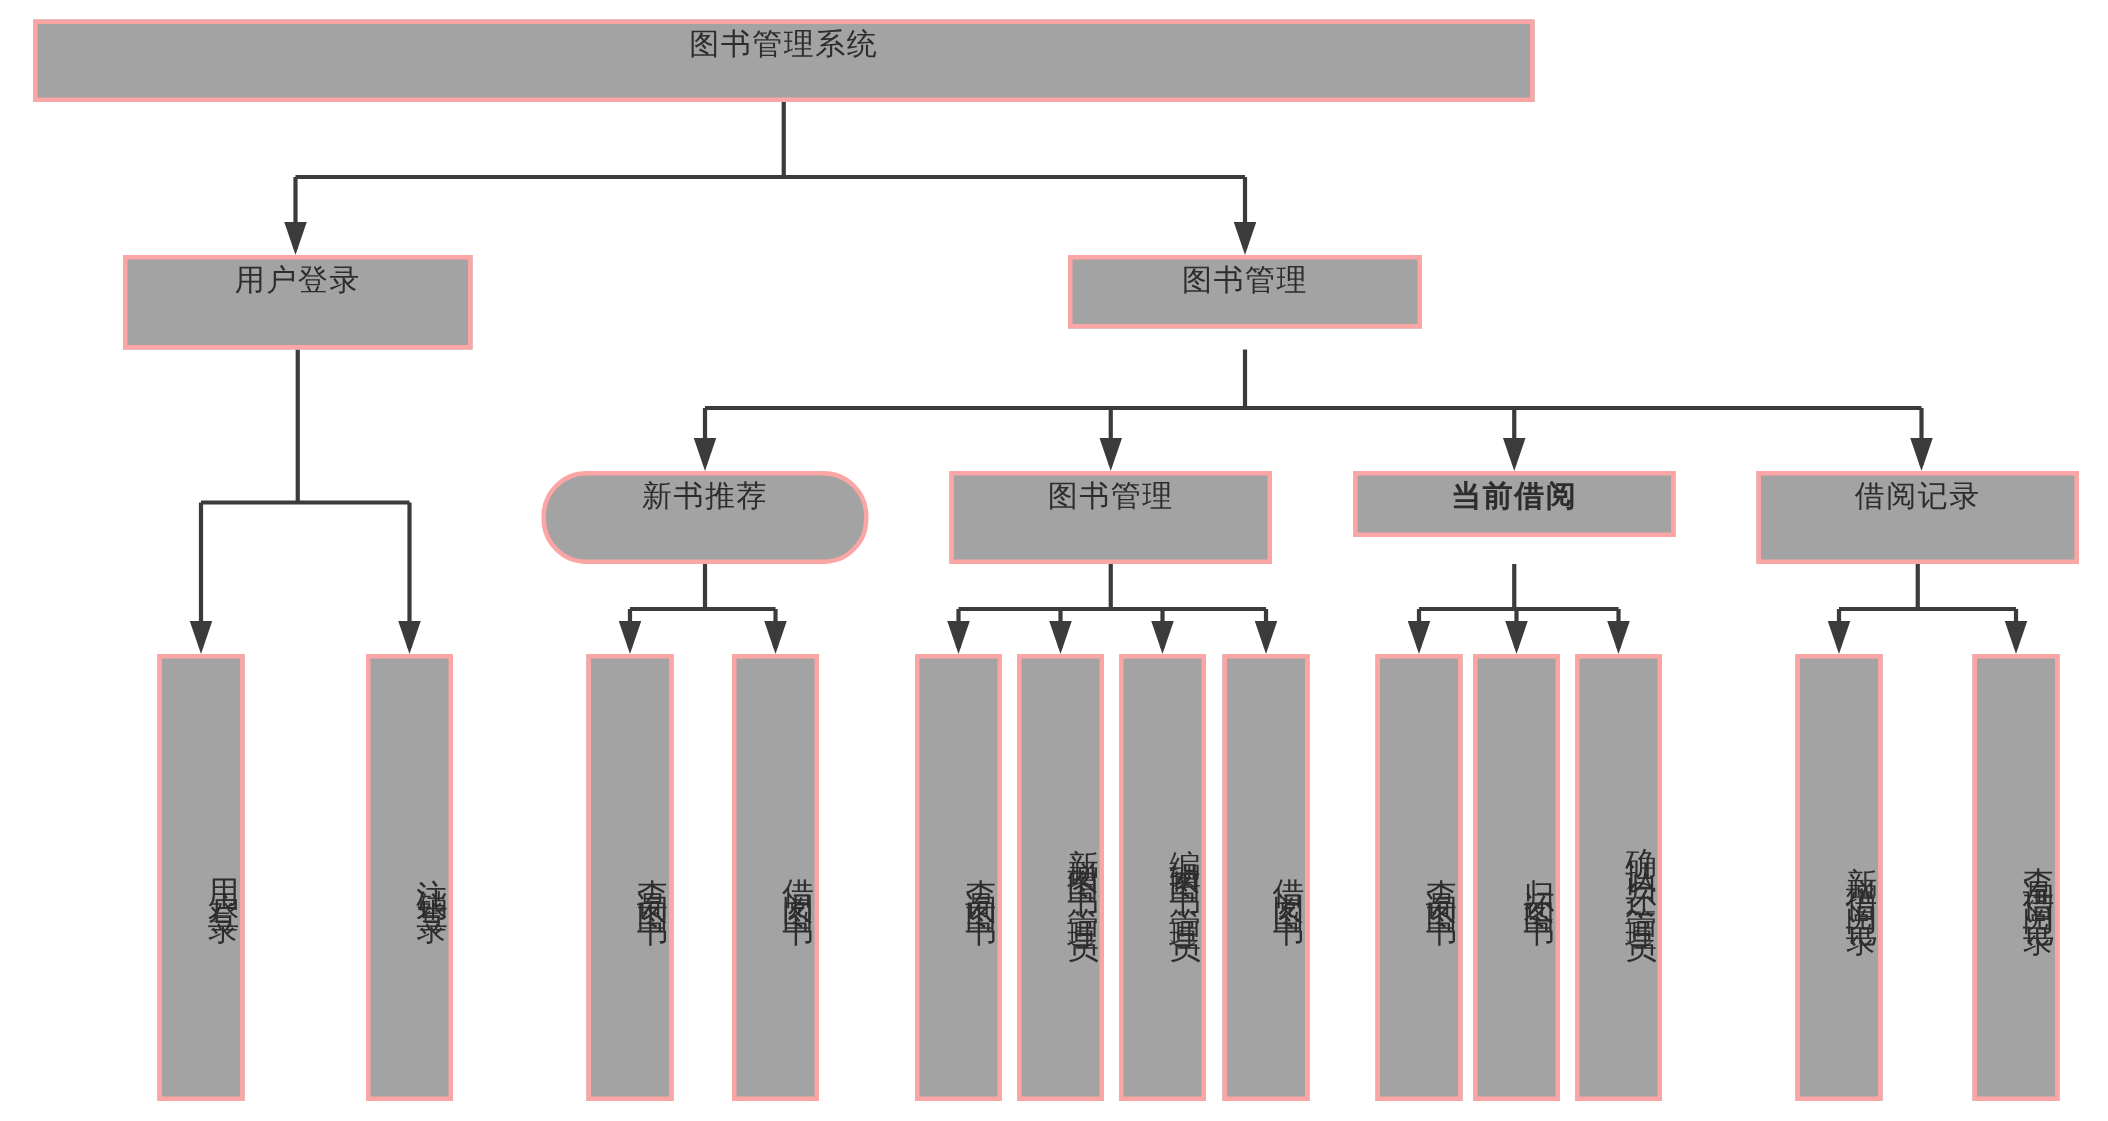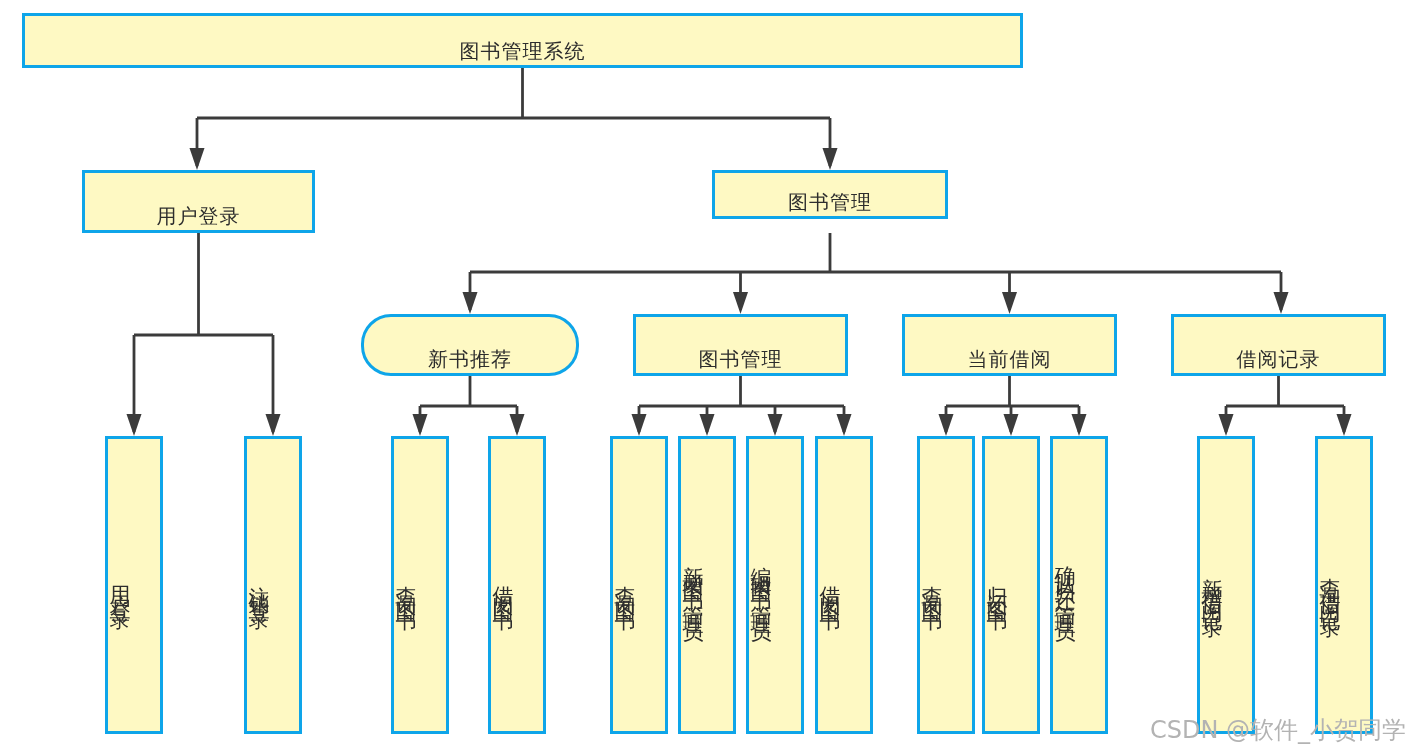--- a/index.html
+++ b/index.html
@@ -2,24 +2,24 @@
 <html><head>
 <meta charset="utf-8">
 <style>
   html,body{margin:0;padding:0;background:#ffffff;}
   body{font-family:"DejaVu Sans","Liberation Sans",sans-serif;}
   .canvas{position:relative;width:1405px;height:747px;background:#ffffff;overflow:hidden;}
   .connectors{position:absolute;left:0;top:0;width:1405px;height:747px;z-index:1;}
   .box{
     position:absolute;
     box-sizing:border-box;
-    background:#fef9c3;
-    border:3px solid #0ea5e9;
+    background:#a3a3a3;
+    border:3px solid #fca5a5;
     display:flex;
-    align-items:flex-end;
+    align-items:flex-start;
     justify-content:center;
     color:#2d2d2d;
     z-index:2;
   }
   .box.h{font-size:20px;letter-spacing:1px;}
   .box.v{
     font-size:21px;
     writing-mode:vertical-rl;
     letter-spacing:8px;
     line-height:1.1;
@@ -115,21 +115,21 @@
   <div class="box h" style="left:712px;top:170px;width:236px;height:49px;">
     <span>图书管理</span>
   </div>
 
   <div class="box h" style="left:361px;top:314px;width:218px;height:62px;border-radius:30px;">
     <span>新书推荐</span>
   </div>
   <div class="box h" style="left:633px;top:314px;width:215px;height:62px;">
     <span>图书管理</span>
   </div>
-  <div class="box h" style="left:902px;top:314px;width:215px;height:62px;">
+  <div class="box h" style="left:902px;top:314px;width:215px;height:44px;font-weight:bold;">
     <span>当前借阅</span>
   </div>
   <div class="box h" style="left:1171px;top:314px;width:215px;height:62px;">
     <span>借阅记录</span>
   </div>
 
   <div class="box v" style="left:105px;top:436px;width:58px;height:298px;">
     <span>用户登录</span>
   </div>
   <div class="box v" style="left:244px;top:436px;width:58px;height:298px;">
@@ -166,15 +166,14 @@
     <span>确认归还（管理员）</span>
   </div>
 
   <div class="box v" style="left:1197px;top:436px;width:58px;height:298px;">
     <span>新增借阅记录</span>
   </div>
   <div class="box v" style="left:1315px;top:436px;width:58px;height:298px;">
     <span>查询借阅记录</span>
   </div>
 
-  <div class="watermark" style="left:1150px;top:714px;">CSDN @软件_小贺同学</div>
 
 </div>
 
 </body></html>

